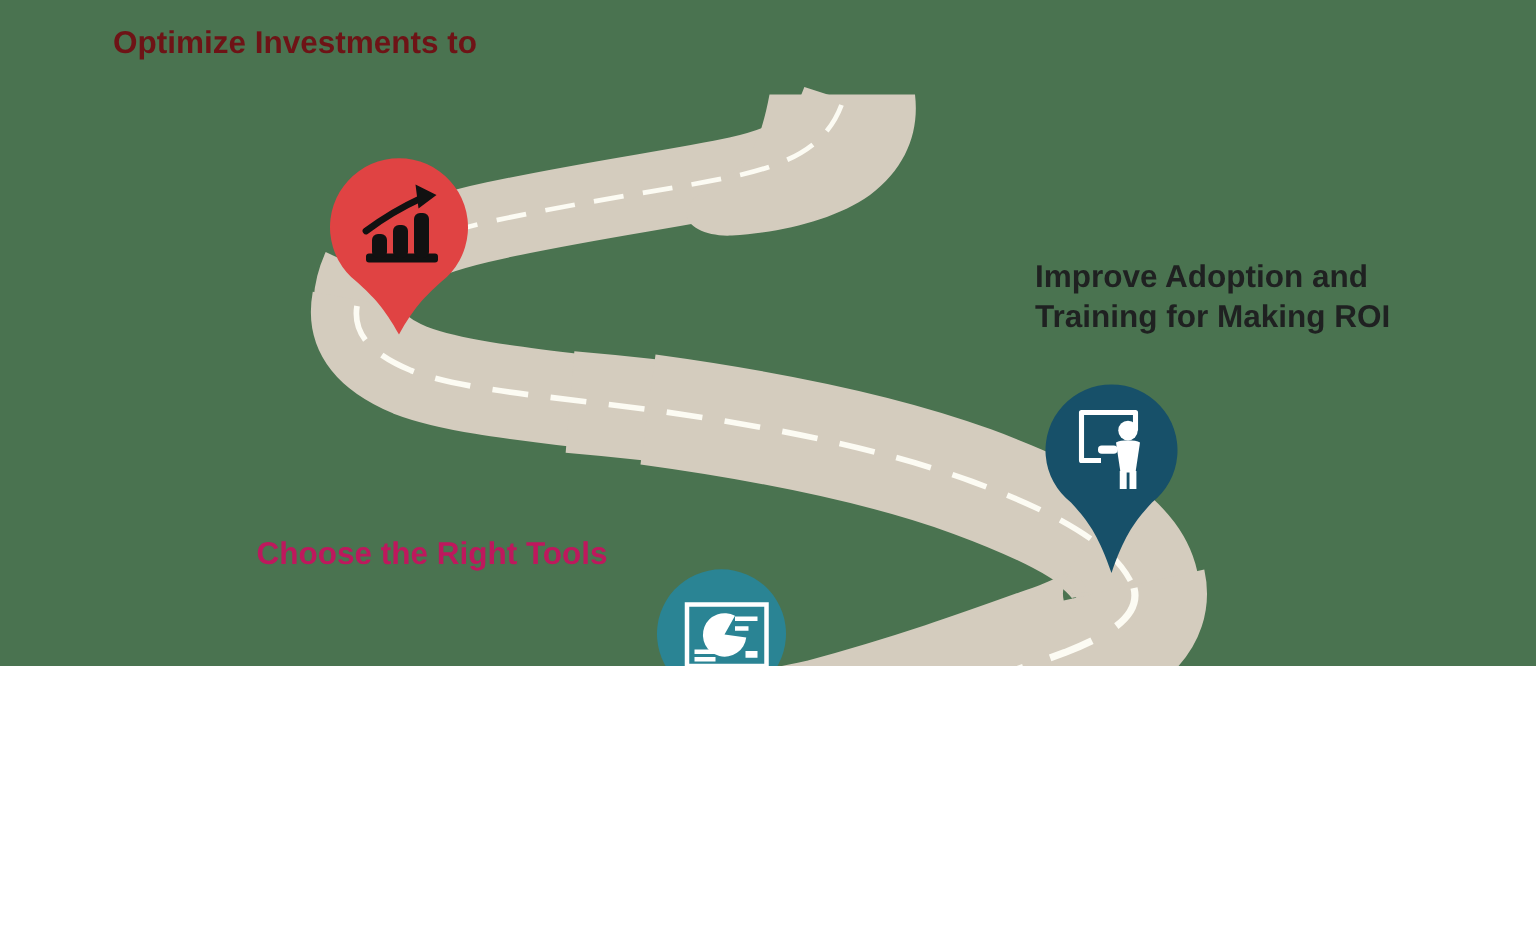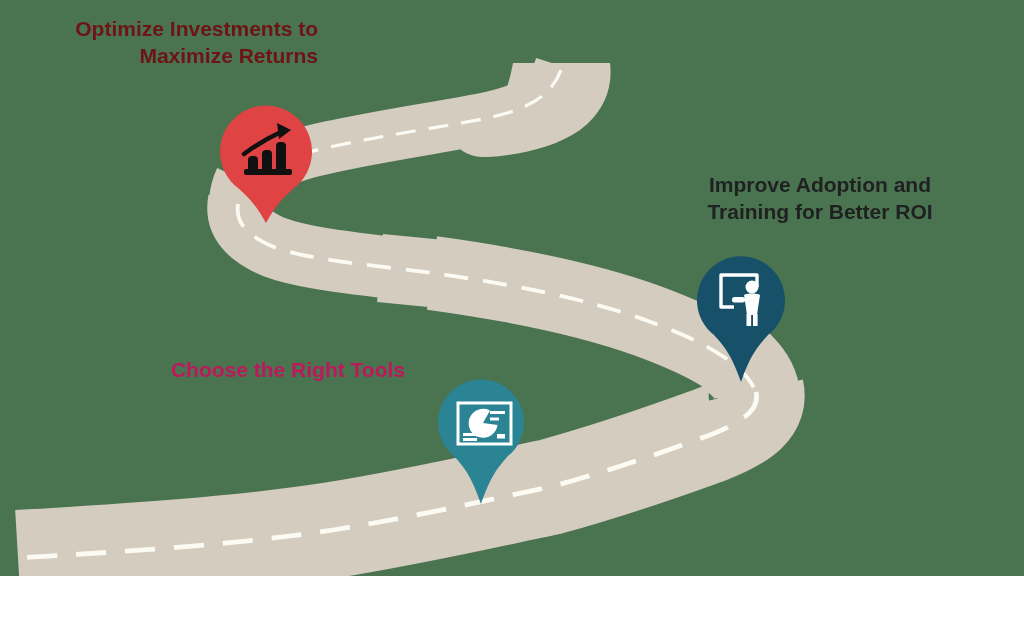--- a/index.html
+++ b/index.html
@@ -1,32 +1,32 @@
 <!DOCTYPE html>
 <html><head>
 <meta charset="utf-8">
 <style>
   html,body{margin:0;padding:0;}
   #stage{
     position:relative;
-    width:1024px;height:576px;
+    width:1024px;height:444px;
     overflow:hidden;
     font-family:"Liberation Sans", sans-serif;
   }
   #road-svg{position:absolute;left:0;top:0;}
   .label{
     position:absolute;
     font-size:21px;
     font-weight:700;
     line-height:27px;
   }
   .label span{display:block;}
   #label-1{top:15px;right:706px;text-align:right;white-space:nowrap;}
   #label-2{top:356px;left:147px;width:282px;text-align:center;}
-  #label-3{top:171px;left:690px;width:260px;text-align:center;}
+  #label-3{top:171px;left:690px;width:260px;text-align:left;}
 </style>
 </head>
 <body>
 
 <div id="stage">
 
   <svg id="road-svg" width="1024" height="624" viewBox="0 0 1024 624">
 
     <rect x="0" y="0" width="1024" height="624" fill="#4a7350"></rect>
 
@@ -85,25 +85,24 @@
         <rect x="6" y="-4.5" width="9" height="3"></rect>
         <rect x="-21" y="11" width="14" height="3"></rect>
         <rect x="-21" y="16" width="14" height="3"></rect>
         <rect x="13" y="12" width="8" height="4.5"></rect>
       </g>
     </g>
   </svg>
 
   <div class="label" id="label-1" style="color: rgb(110, 19, 22);">
     <span>Optimize Investments to</span>
-    <span>Maximize Returns</span>
   </div>
 
   <div class="label" id="label-2" style="color: #be185d;">
     <span>Choose the Right Tools</span>
   </div>
 
   <div class="label" id="label-3" style="color: rgb(31, 33, 33);">
     <span>Improve Adoption and</span>
-    <span>Training for Better ROI</span>
+    <span>Training for Making ROI</span>
   </div>
 
 </div>
 
 </body></html>

